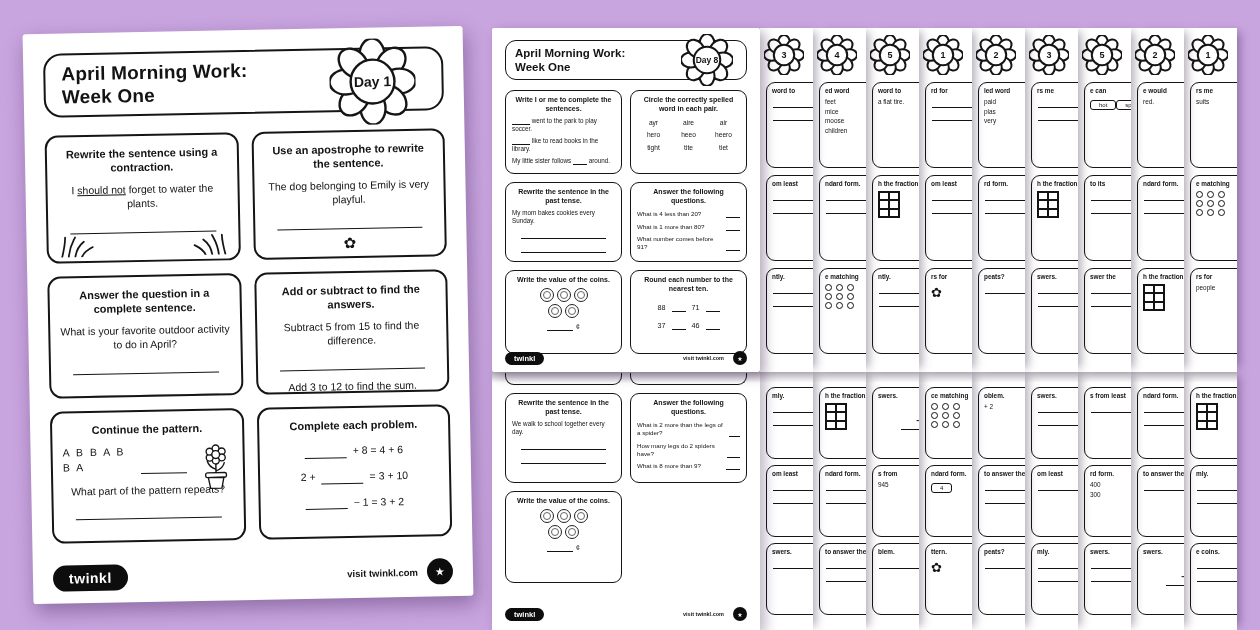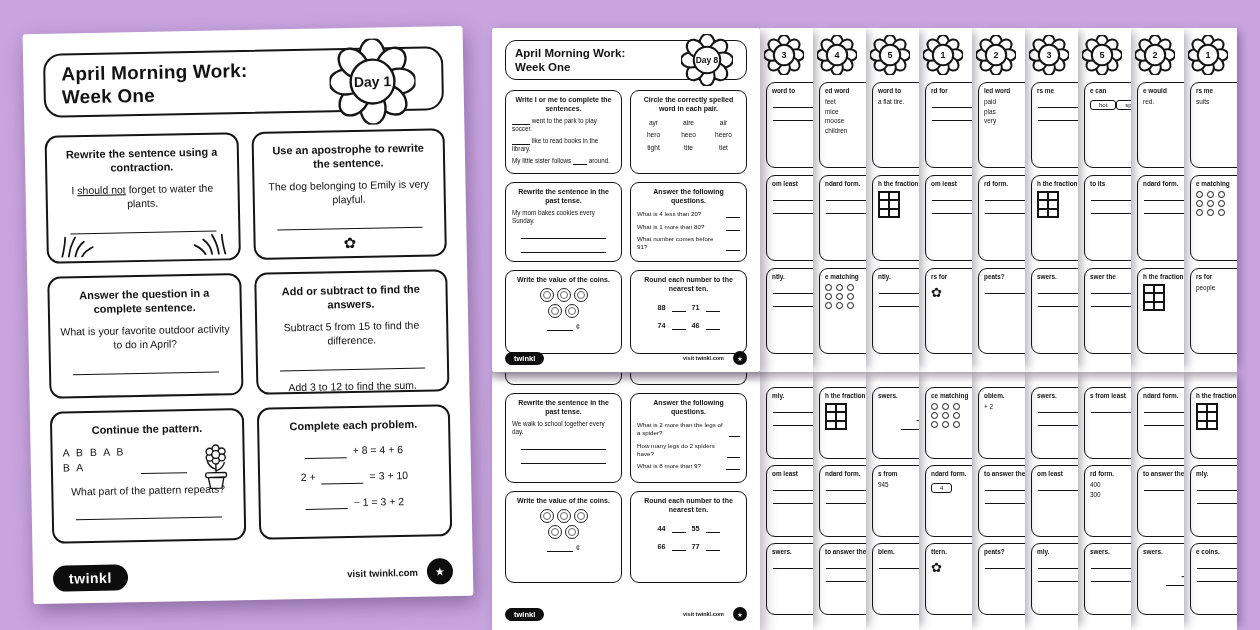--- a/index.html
+++ b/index.html
@@ -70,21 +70,21 @@
   .inline-blank2{display:inline-block;border-bottom:1px solid #131313;height:7px;vertical-align:bottom;}
   .w14{width:14px;}.w18{width:18px;}.w26{width:26px;}
   .fill-line{text-align:left;margin:3.5px 0;font-size:6.3px;}
   .spell-grid{display:grid;grid-template-columns:1fr 1fr 1fr;gap:4px 2px;margin-top:5px;font-size:6.6px;}
   .q-line{display:flex;justify-content:space-between;align-items:flex-end;margin:4.5px 0;font-size:6.2px;
           text-align:left;gap:3px;}
   .coins{display:flex;justify-content:center;gap:3px;margin:2px 0;}
   .coin{width:14px;height:14px;border:1.1px solid #222;border-radius:50%;position:relative;}
   .coin::after{content:"";position:absolute;inset:2px;border:1px solid #666;border-radius:50%;}
   .cents{margin-top:4px;font-size:7px;display:flex;justify-content:center;align-items:flex-end;gap:3px;}
-  .round-row{display:flex;justify-content:center;align-items:flex-end;gap:6px;margin:9px 0;font-size:7.2px;font-weight:bold;}
+  .round-row{display:flex;justify-content:center;align-items:flex-end;gap:6px;margin:9px 0;font-size:7.2px;}
   .d2-footer{left:13px;right:13px;bottom:7px;}
 
   
   .page-pb{left:0;top:344px;width:268px;height:258px;z-index:35;border-radius:0;
            box-shadow:5px 4px 12px rgba(40,12,58,.3);}
   .page-pb::before{content:"";position:absolute;left:0;right:0;top:0;height:11px;z-index:6;
                    background:linear-gradient(rgba(22,6,34,.3),rgba(22,6,34,0));pointer-events:none;}
   .sliver-row{position:absolute;left:13px;right:13px;top:1px;height:12px;display:grid;
               grid-template-columns:1fr 1fr;gap:8px;}
   .sliver{border:1.5px solid #151515;border-top:none;border-radius:0 0 9px 9px;}
@@ -331,21 +331,21 @@
 
         <div class="wbox2">
           <h5>Round each number to the nearest ten.</h5>
           <div class="round-row">
               <span>88</span>
               <span class="inline-blank2 w14"></span>
               <span>71</span>
               <span class="inline-blank2 w14"></span>
             </div>
           <div class="round-row">
-              <span>74</span>
+              <span>37</span>
               <span class="inline-blank2 w14"></span>
               <span>46</span>
               <span class="inline-blank2 w14"></span>
             </div>
         </div>
       </div>
 
       <div class="pg-footer d2-footer">
         <span class="logo logo-sm">twinkl</span>
         <span class="footer-right">
@@ -391,35 +391,20 @@
               <span class="coin"></span>
               <span class="coin"></span>
             </div>
           <div class="coins">
               <span class="coin"></span>
               <span class="coin"></span>
             </div>
           <div class="cents">
               <span class="inline-blank2 w26"></span>
               <span>¢</span>
-            </div>
-        </div>
-        <div class="wbox2">
-          <h5>Round each number to the nearest ten.</h5>
-          <div class="round-row">
-              <span>44</span>
-              <span class="inline-blank2 w14"></span>
-              <span>55</span>
-              <span class="inline-blank2 w14"></span>
-            </div>
-          <div class="round-row">
-              <span>66</span>
-              <span class="inline-blank2 w14"></span>
-              <span>77</span>
-              <span class="inline-blank2 w14"></span>
             </div>
         </div>
       </div>
       <div class="pg-footer pb-footer">
         <span class="logo logo-sm">twinkl</span>
         <span class="footer-right">
           <span class="visit visit-sm">visit twinkl.com</span>
           <span class="seal seal-sm">
               <span>★</span>
             </span>

